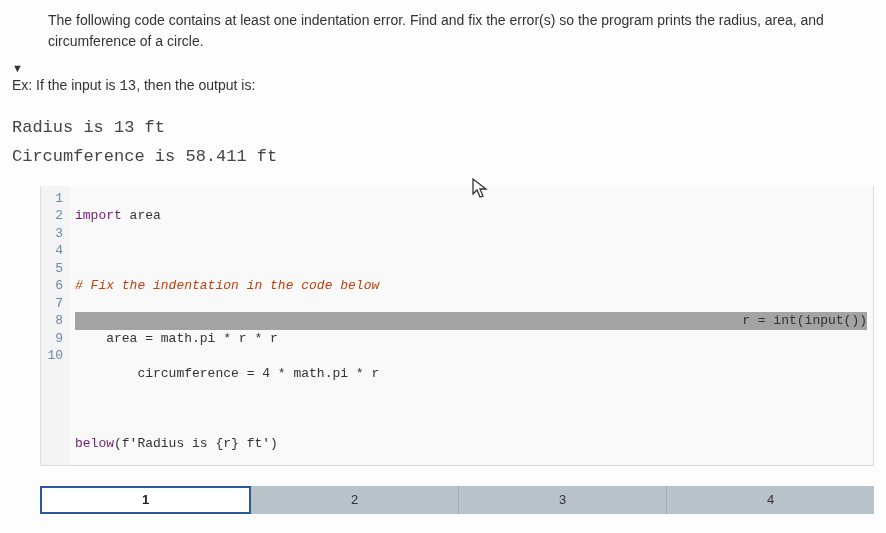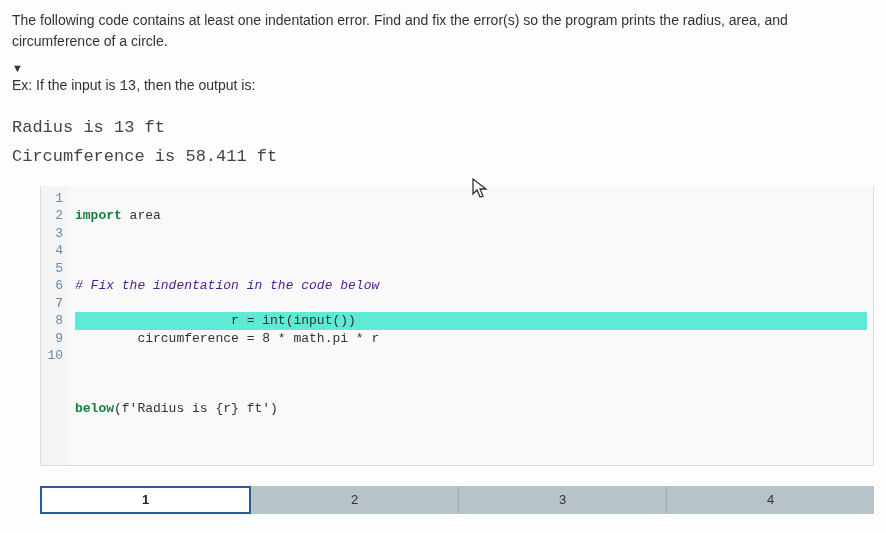--- a/index.html
+++ b/index.html
@@ -4,21 +4,21 @@
   <style>
     * { box-sizing: border-box; margin: 0; padding: 0; }
     body {
       font-family: Arial, Helvetica, sans-serif;
       font-size: 14px;
       color: #333;
       background: #fdfdfd;
       padding: 10px 12px;
       width: 886px;
     }
-    .instructions { line-height: 1.5; margin-bottom: 10px; }
+    .instructions { line-height: 1.5; margin-bottom: 10px; margin-left: 36px; }
     .disclosure-header {
       font-weight: bold;
       cursor: pointer;
       display: flex;
       align-items: center;
       gap: 4px;
       margin-bottom: 3px;
     }
     .disclosure-header .tri { font-size: 11px; }
     .example-intro { margin-bottom: 20px; }
@@ -52,23 +52,23 @@
       min-width: 28px;
     }
     .gutter div { height: 17.5px; }
     .code {
       padding: 4px 6px;
       flex: 1;
       white-space: pre;
       position: relative;
     }
     .code .line { height: 17.5px; display: block; }
-    .code .hl { background: #5eead4; display: inline-block; width: 100%; }
-    .kw { color: #15803d; font-weight: bold; }
-    .cm { color: #4c1d95; font-style: italic; }
+    .code .hl { background: #a3a3a3; display: inline-block; width: 100%; text-align: right; }
+    .kw { color: #701a75; font-weight: normal; }
+    .cm { color: #c2410c; font-style: italic; }
     .problem-tabs {
       display: flex;
       margin: 20px 0 0 28px;
       gap: 0;
       background: #b8c2c9;
       height: 28px;
     }
     .problem-tabs .tab {
       flex: 1;
       text-align: center;
@@ -128,21 +128,22 @@
       <div>7</div>
         <div>8</div>
         <div>9</div>
       <div>10</div>
     </div>
     <div class="code">
 <span class="line"><span class="kw">import</span><span> area</span></span>
 <span class="line"></span>
 <span class="line"><span class="cm"># Fix the indentation in the code below</span></span>
 <span class="line hl"><span>                    r = int(input())</span></span>
-<span class="line"><span>        circumference = 8 * math.pi * r</span></span>
+<span class="line"><span>    area = math.pi * r * r</span></span>
+<span class="line"><span>        circumference = 4 * math.pi * r</span></span>
 <span class="line"></span>
 <span class="line"><span class="kw">below</span><span>(f'Radius is {r} ft')</span></span>
 
 
     </div>
   </div>
 </div>
 
 <div class="problem-tabs">
   <div class="tab active">1</div>

